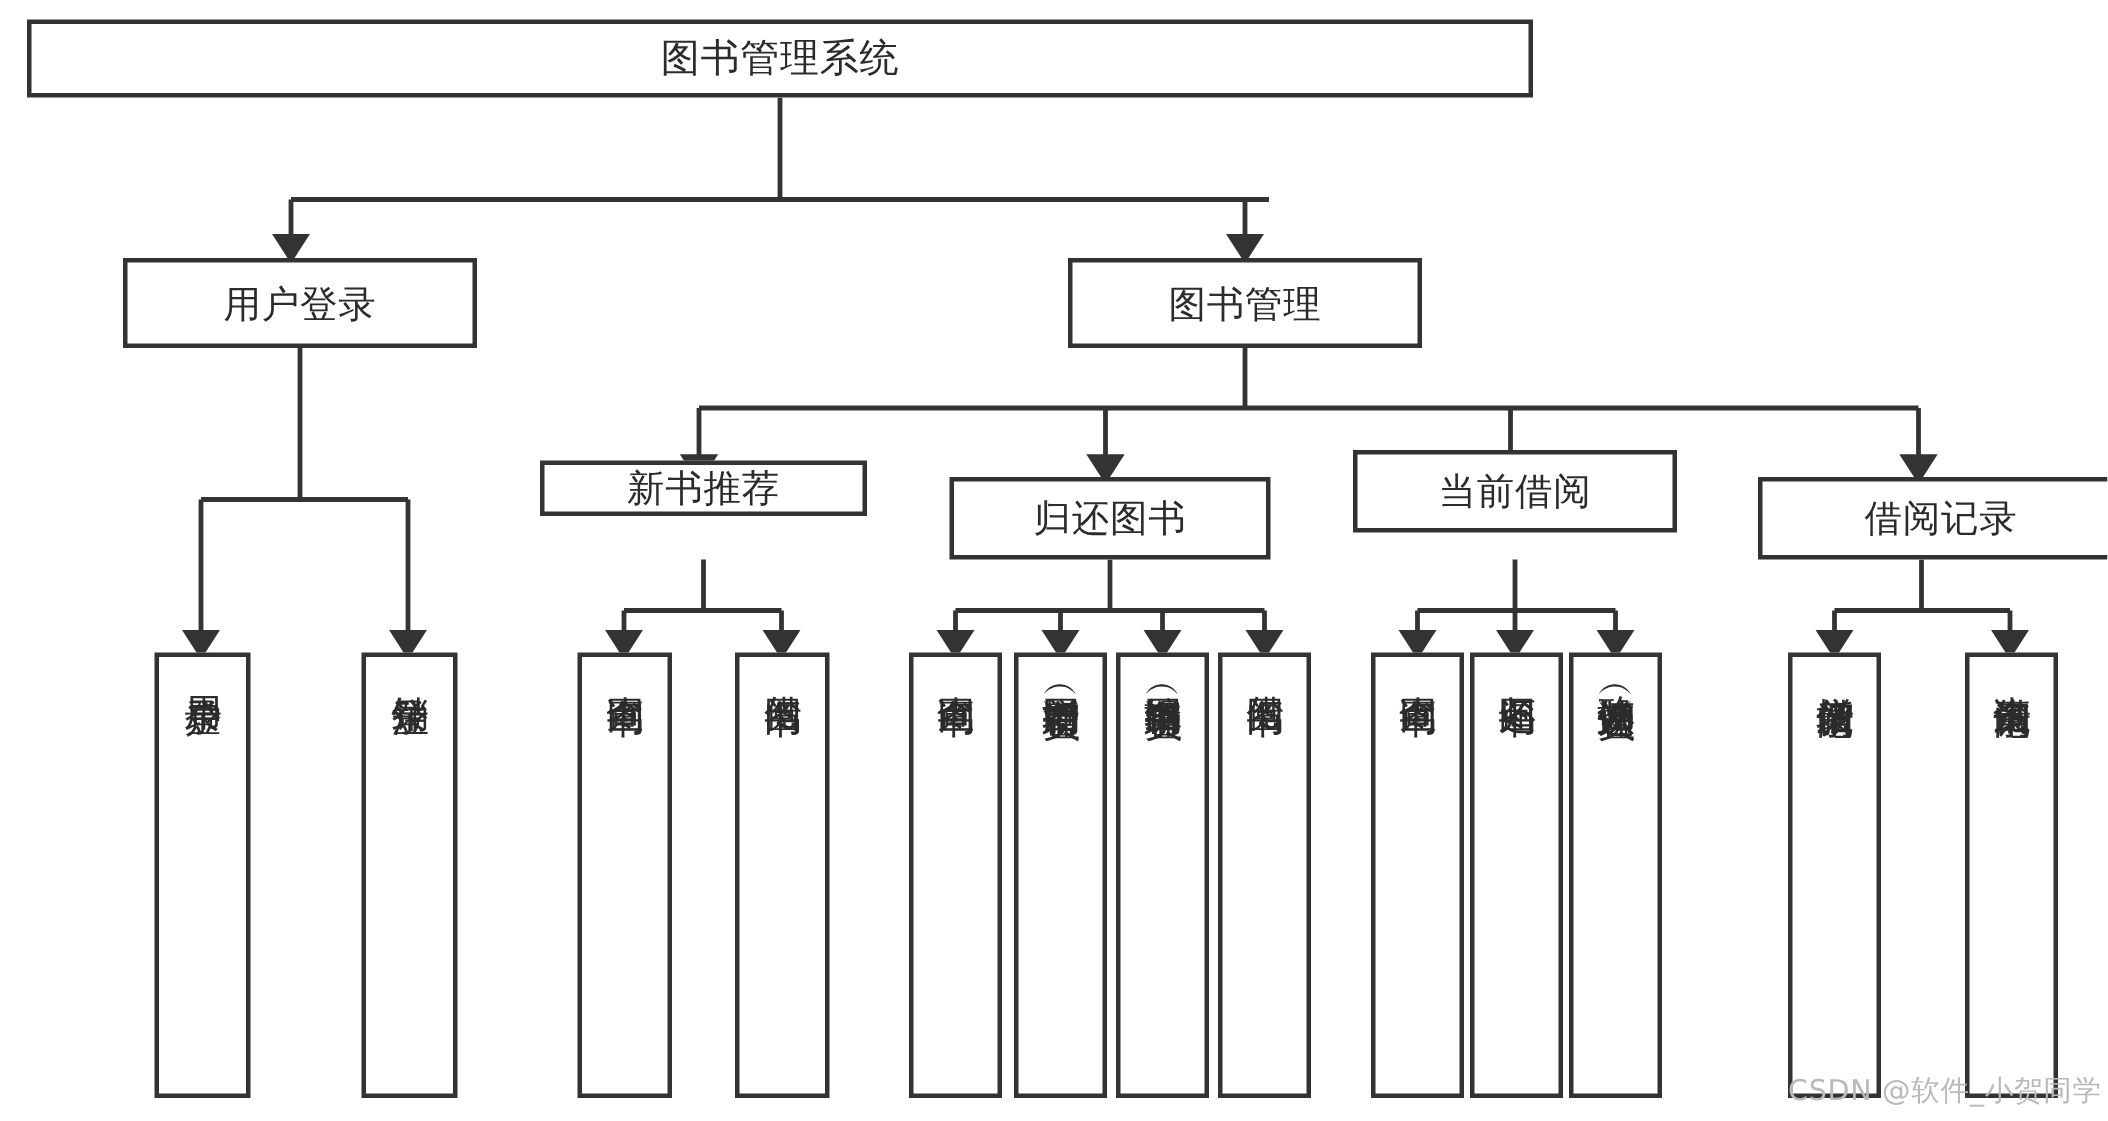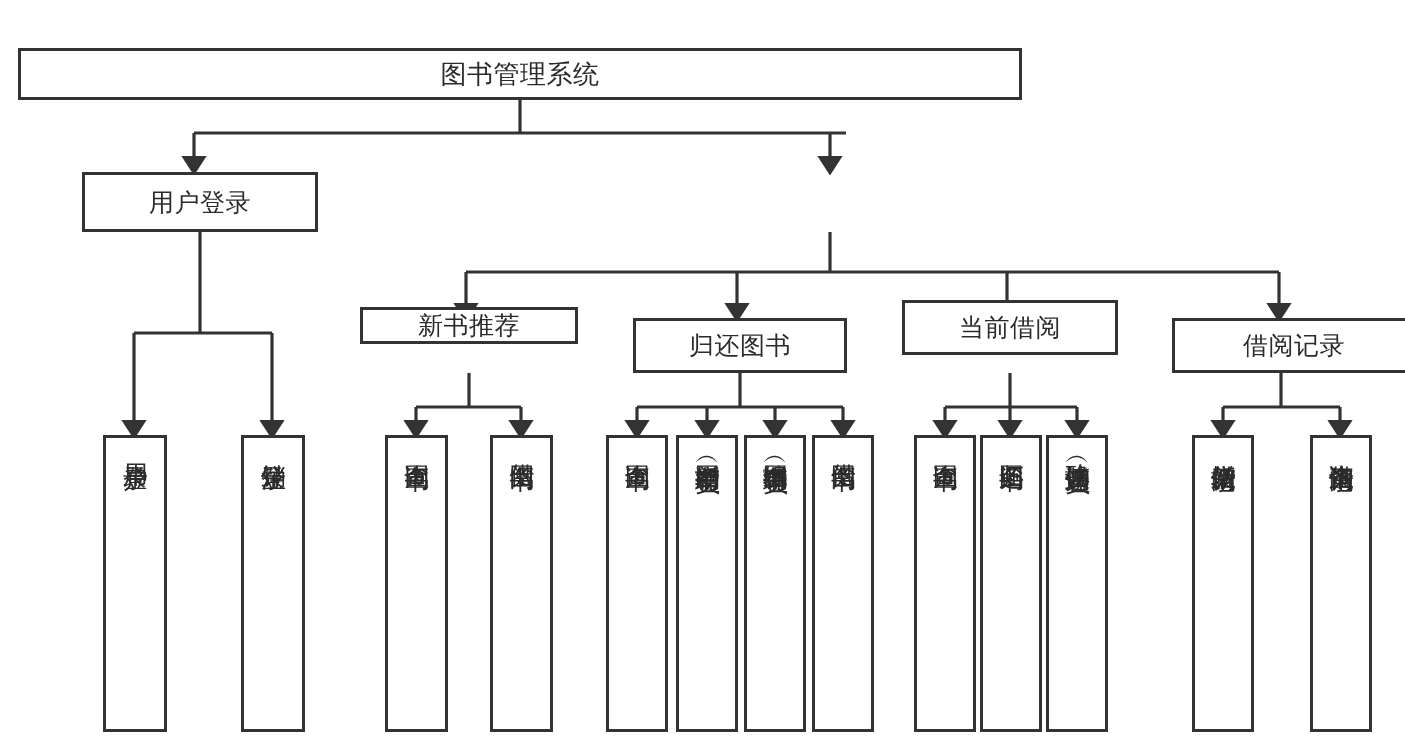--- a/index.html
+++ b/index.html
@@ -118,27 +118,30 @@
       <path d="M1010,407 L1010,430" marker-end="url(#arrowhead)"></path>
       <path d="M1077,407 L1077,430" marker-end="url(#arrowhead)"></path>
 
       <path d="M1281,373 L1281,407"></path>
       <path d="M1223,407 L1340,407"></path>
       <path d="M1223,407 L1223,430" marker-end="url(#arrowhead)"></path>
       <path d="M1340,407 L1340,430" marker-end="url(#arrowhead)"></path>
     </g>
   </svg>
 
-  <div class="node horizontal root" style="left:18px; top:13px; width:1004px; height:52px;margin-top:35px;">
+  <div class="node horizontal root" style="left:18px; top:13px; width:1004px; height:52px;">
     <span class="label">图书管理系统</span>
   </div>
 
   <div class="node horizontal" style="left:82px; top:172px; width:236px; height:60px;">
     <span class="label">用户登录</span>
   </div>
+  <div class="node horizontal" style="left:712px; top:172px; width:236px; height:60px;">
+    <span class="label">图书管理</span>
+  </div>
 
   <div class="node horizontal" style="left:360px; top:307px; width:218px; height:37px;">
     <span class="label">新书推荐</span>
   </div>
   <div class="node horizontal" style="left:633px; top:318px; width:214px; height:55px;">
     <span class="label">归还图书</span>
   </div>
   <div class="node horizontal" style="left:902px; top:300px; width:216px; height:55px;">
     <span class="label">当前借阅</span>
   </div>
@@ -183,14 +186,15 @@
     <span class="label">确认归还（管理员）</span>
   </div>
 
   <div class="node vertical" style="left:1192px; top:435px; width:62px; height:297px;">
     <span class="label">新增借阅记录</span>
   </div>
   <div class="node vertical" style="left:1310px; top:435px; width:62px; height:297px;">
     <span class="label">查询借阅记录</span>
   </div>
 
+  <div class="watermark">CSDN @软件_小贺同学</div>
 
 </div>
 
 </body></html>

